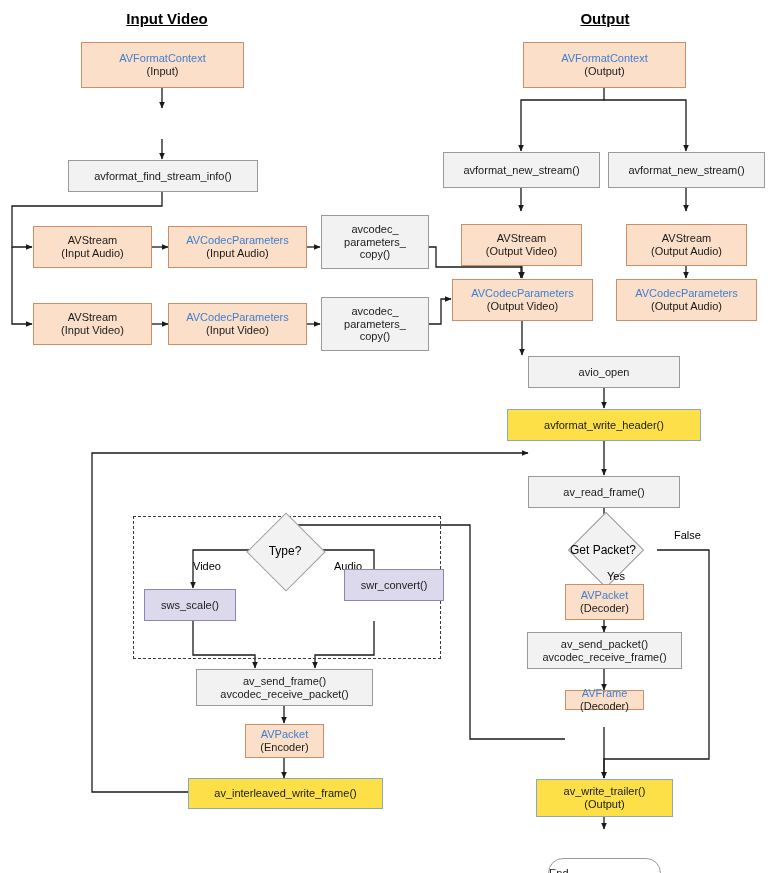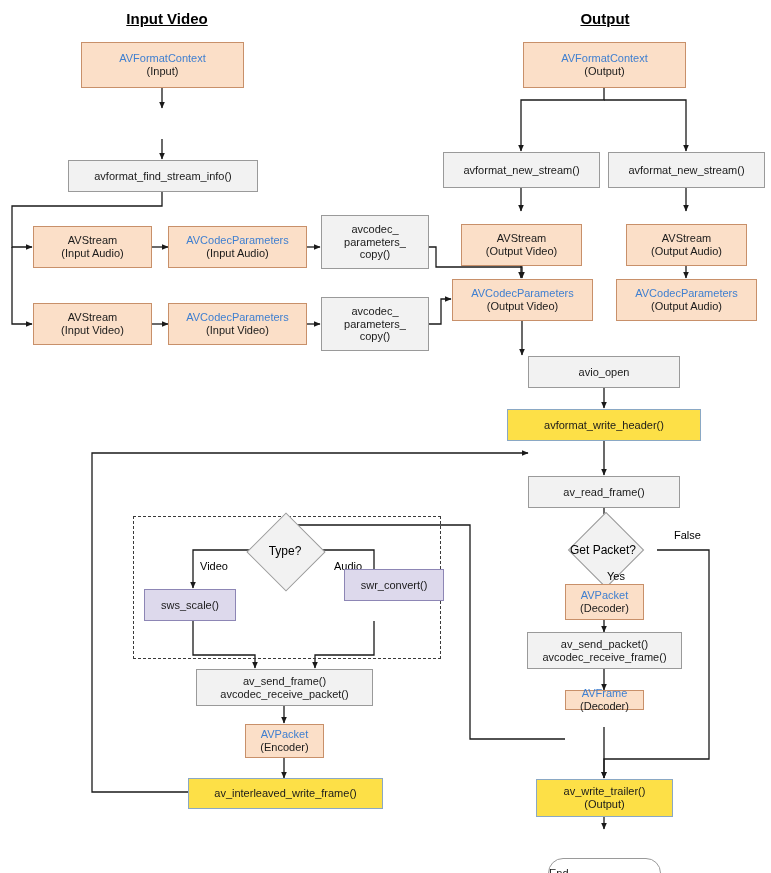--- a/index.html
+++ b/index.html
@@ -206,21 +206,21 @@
     <span class="n11 t-dark">End</span>
   </div>
 
   <div class="dashed" style="left:133px;top:516px;width:306px;height:141px;"></div>
 
   <div class="diamond" style="left:232px;top:531px;width:106px;height:40px;">
     <div class="dshape" style="left:26px;top:-7px;width:54px;height:54px;"></div>
     <div class="dtxt">Type?</div>
   </div>
 
-  <div class="lbl" style="left:200px;top:560px;">Video</div>
+  <div class="lbl" style="left:193px;top:560px;">Video</div>
   <div class="lbl" style="left:334px;top:560px;">Audio</div>
 
   <div class="node purple" style="left:144px;top:589px;width:92px;height:32px;">
     <span class="n11 t-dark">sws_scale()</span>
   </div>
 
   <div class="node purple" style="left:325px;top:569px;width:100px;height:32px;margin-left:19px;">
     <span class="n11 t-dark">swr_convert()</span>
   </div>
 

